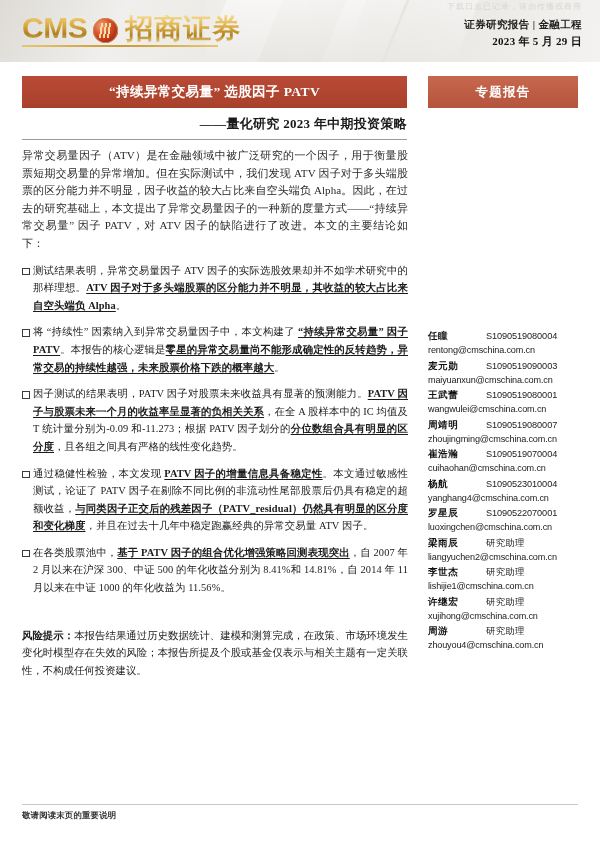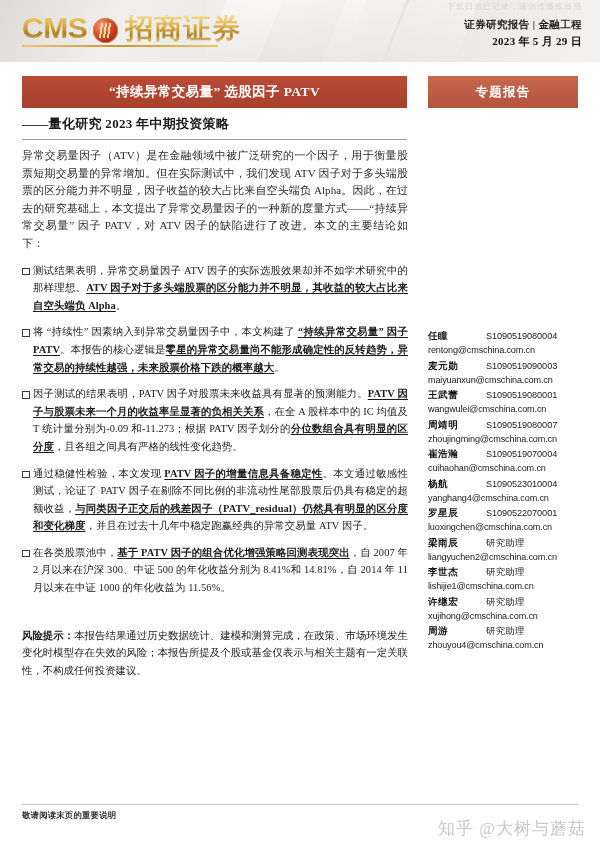--- a/index.html
+++ b/index.html
@@ -163,21 +163,21 @@
     display: flex; align-items: center; justify-content: center;
     font-size: 12.5px;
     font-weight: bold;
     letter-spacing: 1.2px;
   }
 
   .subtitle {
     position: absolute;
     left: 22px; top: 115px;
     width: 385px;
-    text-align: left;
+    text-align: right;
     font-size: 13px;
     font-weight: bold;
     color: #1a1a1a;
     letter-spacing: .3px;
   }
 
   .title-rule {
     position: absolute;
     left: 22px; top: 139px;
     width: 385px; height: 1px;
@@ -427,15 +427,14 @@
         <div class="analyst-top">
           <span class="an-name">周游</span>
           <span class="an-code role">研究助理</span>
         </div>
         <div class="an-mail">zhouyou4@cmschina.com.cn</div>
       </div>
     </div>
 
   <div class="footer-rule"></div>
   <div class="footer-text">敬请阅读末页的重要说明</div>
-  <div class="footer-watermark">知乎 @大树与蘑菇</div>
 
 </div>
 
 </body></html>

